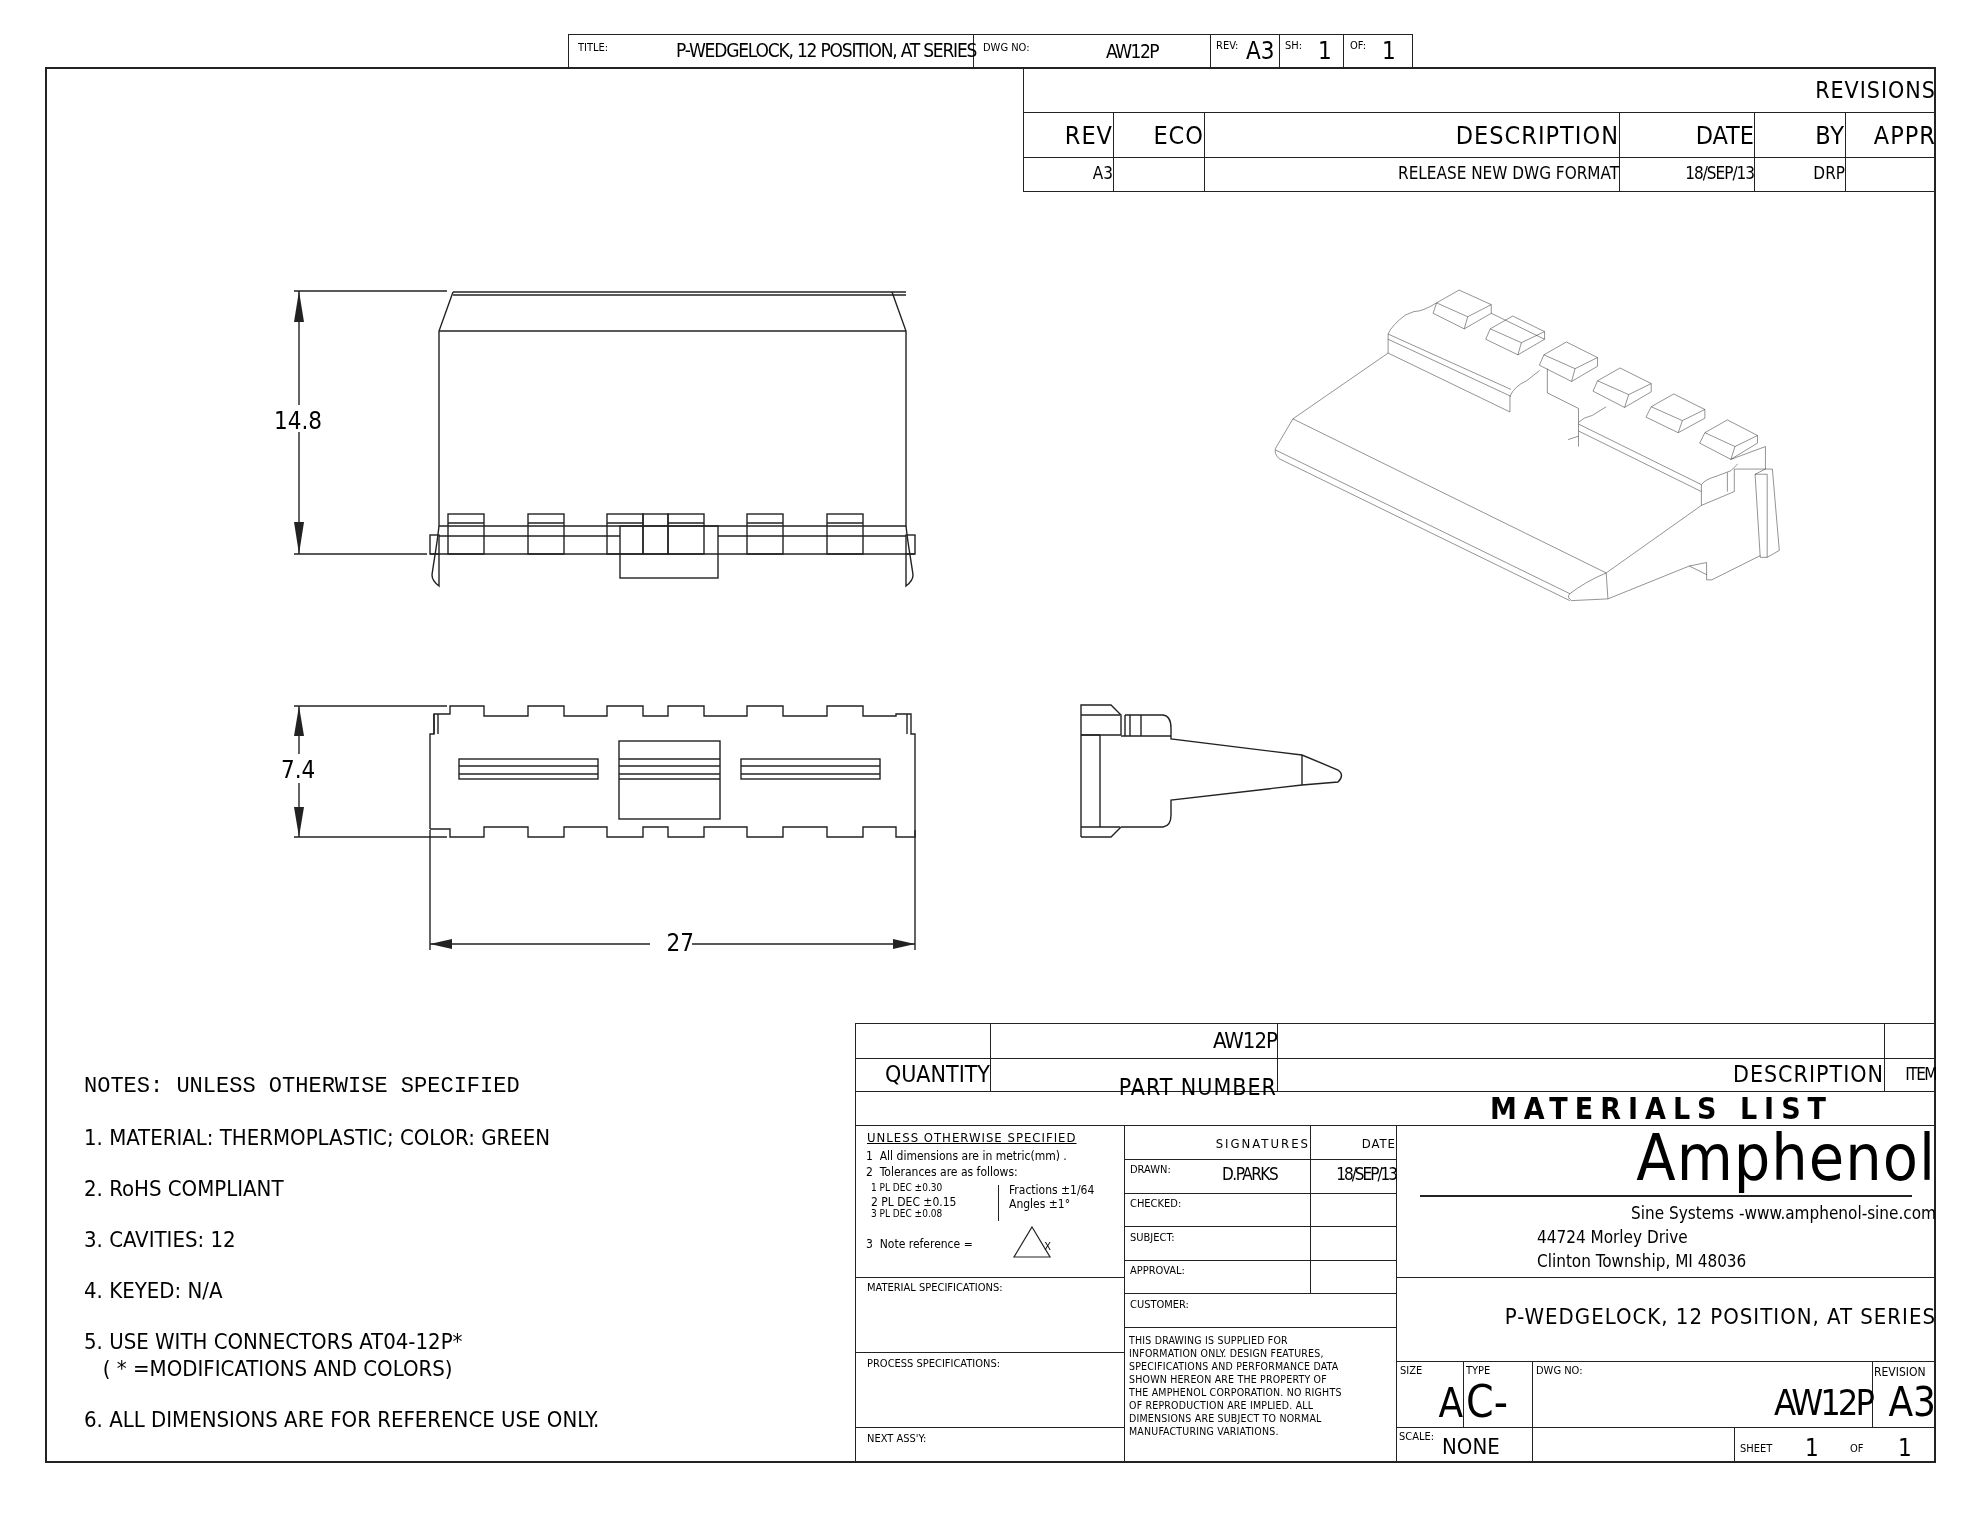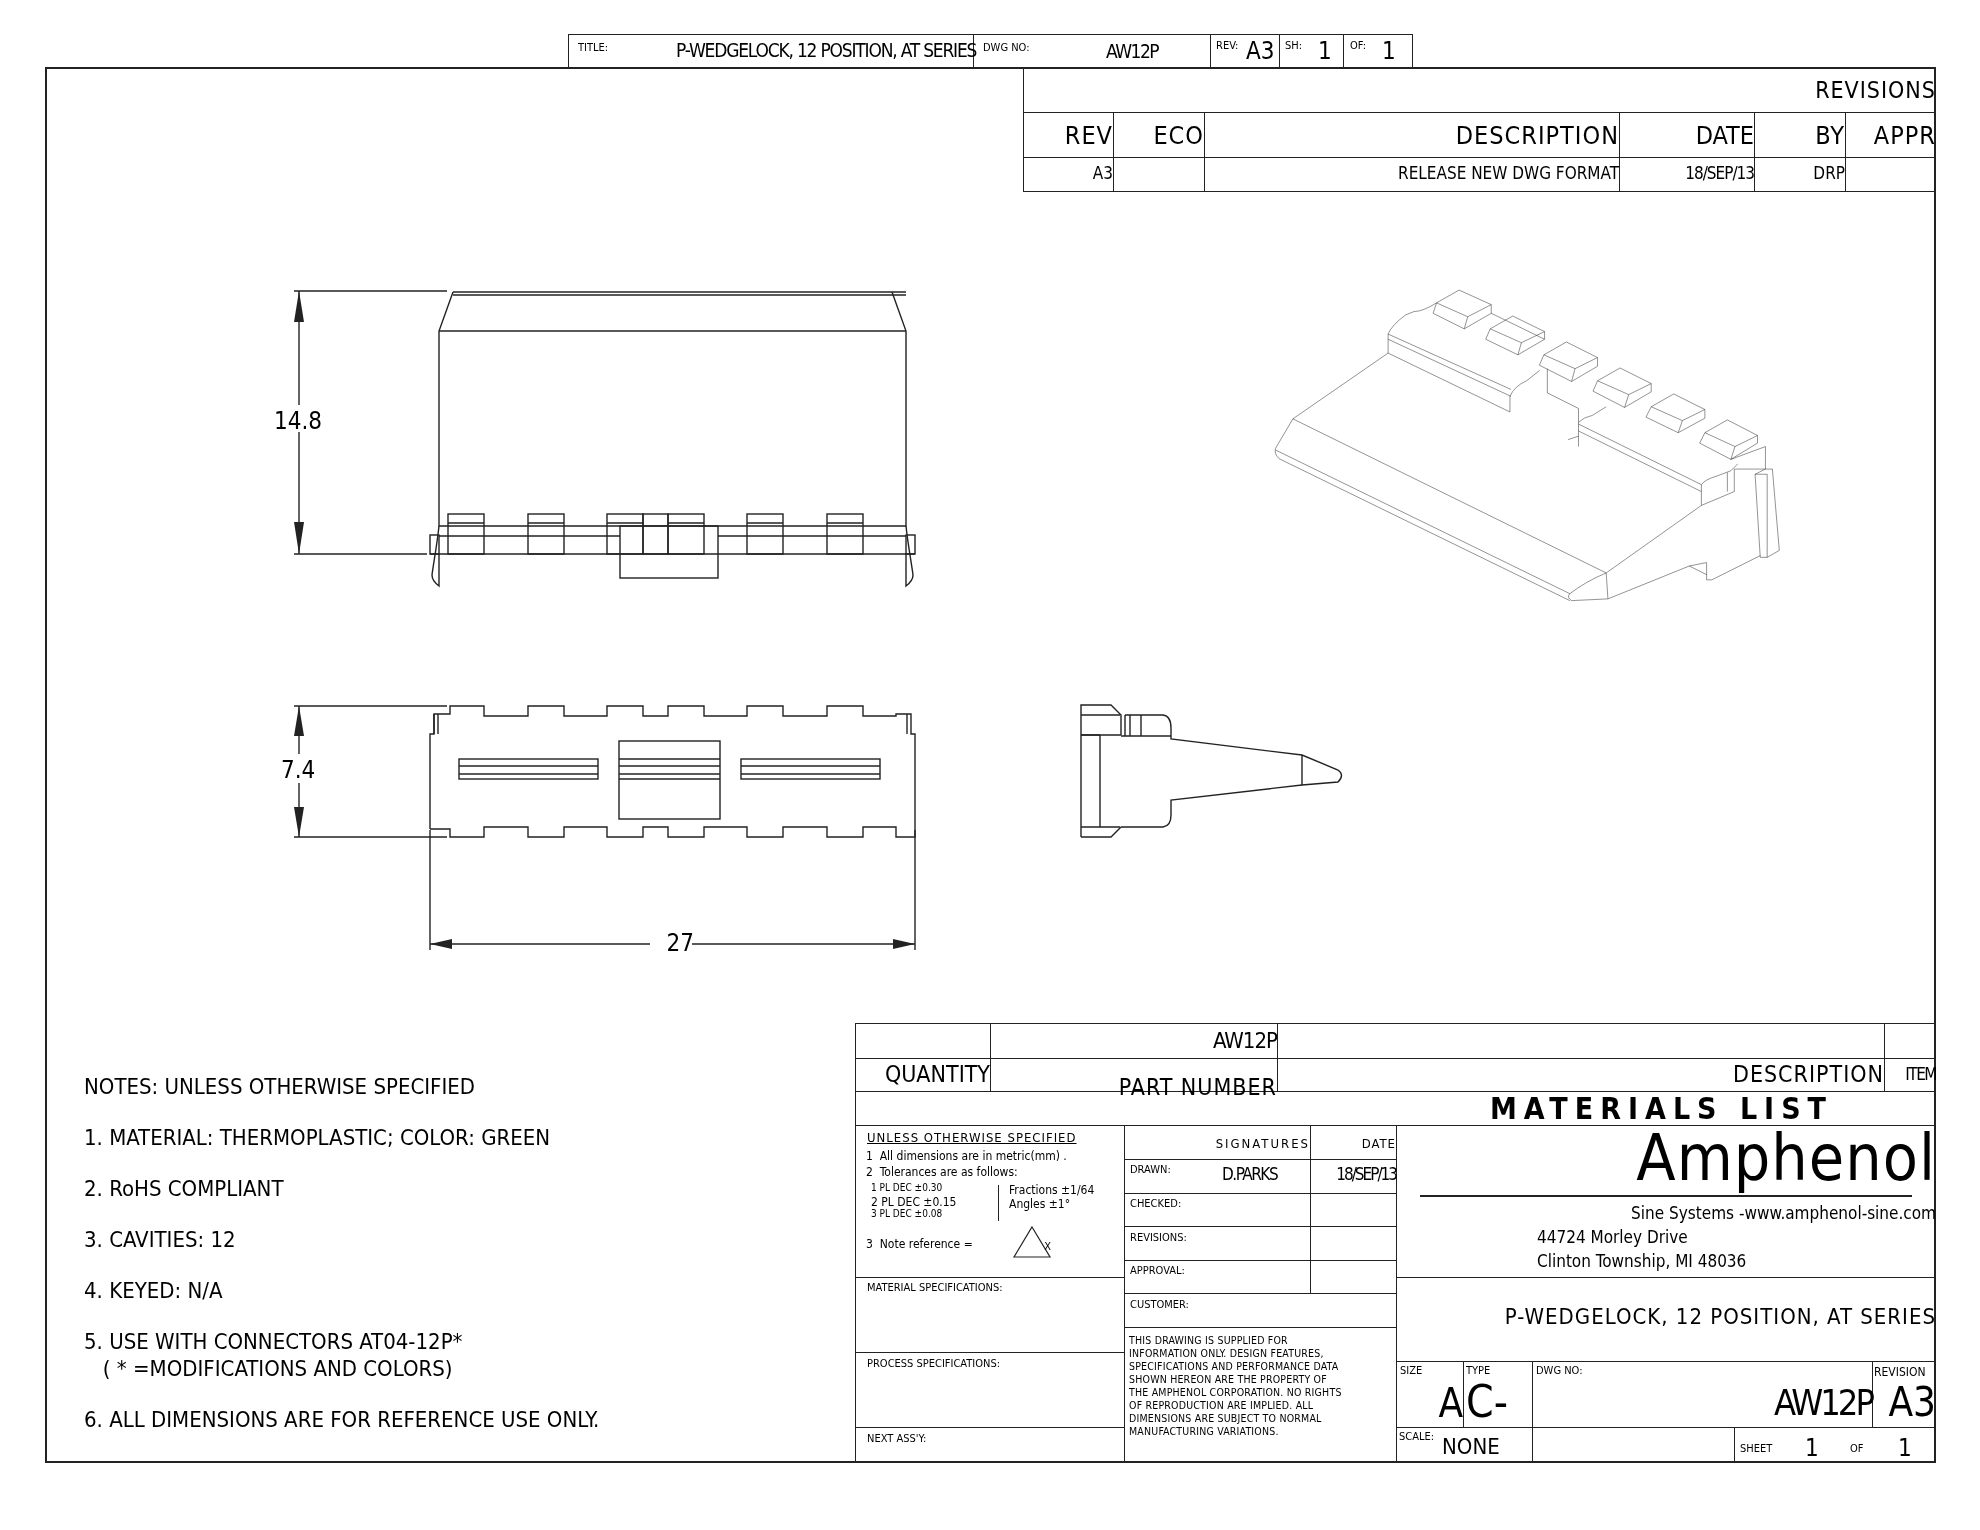--- a/index.html
+++ b/index.html
@@ -201,21 +201,21 @@
     <polygon points="1430,590 1460,575 1480,575 1500,810 1465,830 1445,830"></polygon>
     <line x1="1430" y1="590" x2="1465" y2="590"></line>
     <line x1="1465" y1="590" x2="1465" y2="830"></line>
   </g>
 </svg>
 <span class="t" style="left:274px;top:409px;font-size:24px;">14.8</span>
 <span class="t" style="left:281px;top:758px;font-size:24px;">7.4</span>
 <span class="t c" style="left:648px;width:46px;top:931px;font-size:24px;">27</span>
 
 <div class="notes">
-  <div style="left:84px;top:1074px;">NOTES: UNLESS OTHERWISE SPECIFIED</div>
+  <div style="left:84px;top:1074px;font-family:Liberation Mono, monospace;">NOTES: UNLESS OTHERWISE SPECIFIED</div>
   <div style="left:84px;top:1125px;">1. MATERIAL: THERMOPLASTIC; COLOR: GREEN</div>
   <div style="left:84px;top:1176px;">2. RoHS COMPLIANT</div>
   <div style="left:84px;top:1227px;">3. CAVITIES: 12</div>
   <div style="left:84px;top:1278px;">4. KEYED: N/A</div>
   <div style="left:84px;top:1329px;">5. USE WITH CONNECTORS AT04-12P*</div>
   <div style="left:84px;top:1356px;white-space:pre;">   ( * =MODIFICATIONS AND COLORS)</div>
   <div style="left:84px;top:1407px;">6. ALL DIMENSIONS ARE FOR REFERENCE USE ONLY.</div>
 </div>
 
 <div class="box" style="left:855px;top:1023px;width:1081px;height:440px;"></div>
@@ -272,21 +272,21 @@
 <span class="t lbl" style="left:867px;top:1282px;">MATERIAL SPECIFICATIONS:</span>
 <span class="t lbl" style="left:867px;top:1358px;">PROCESS SPECIFICATIONS:</span>
 <span class="t lbl" style="left:867px;top:1433px;">NEXT ASS'Y:</span>
 
 <span class="t c" style="left:1124px;width:186px;top:1137px;font-size:13px;letter-spacing:2px;">SIGNATURES</span>
 <span class="t c" style="left:1310px;width:86px;top:1137px;font-size:13px;letter-spacing:1px;">DATE</span>
 <span class="t lbl" style="left:1130px;top:1164px;">DRAWN:</span>
 <span class="t" style="left:1222px;top:1166px;font-size:17px;letter-spacing:-1.5px;">D.PARKS</span>
 <span class="t c" style="left:1310px;width:86px;top:1166px;font-size:17px;letter-spacing:-2px;">18/SEP/13</span>
 <span class="t lbl" style="left:1130px;top:1198px;">CHECKED:</span>
-<span class="t lbl" style="left:1130px;top:1232px;">REVISIONS:</span>
+<span class="t lbl" style="left:1130px;top:1232px;">SUBJECT:</span>
 <span class="t lbl" style="left:1130px;top:1265px;">APPROVAL:</span>
 <span class="t lbl" style="left:1130px;top:1299px;">CUSTOMER:</span>
 <div style="position:absolute;left:1129px;top:1334px;font-size:10.5px;line-height:13px;letter-spacing:0.2px;">
   <div>THIS DRAWING IS SUPPLIED FOR</div>
   <div>INFORMATION ONLY. DESIGN FEATURES,</div>
   <div>SPECIFICATIONS AND PERFORMANCE DATA</div>
   <div>SHOWN HEREON ARE THE PROPERTY OF</div>
   <div>THE AMPHENOL CORPORATION. NO RIGHTS</div>
   <div>OF REPRODUCTION ARE IMPLIED. ALL</div>
   <div>DIMENSIONS ARE SUBJECT TO NORMAL</div>

